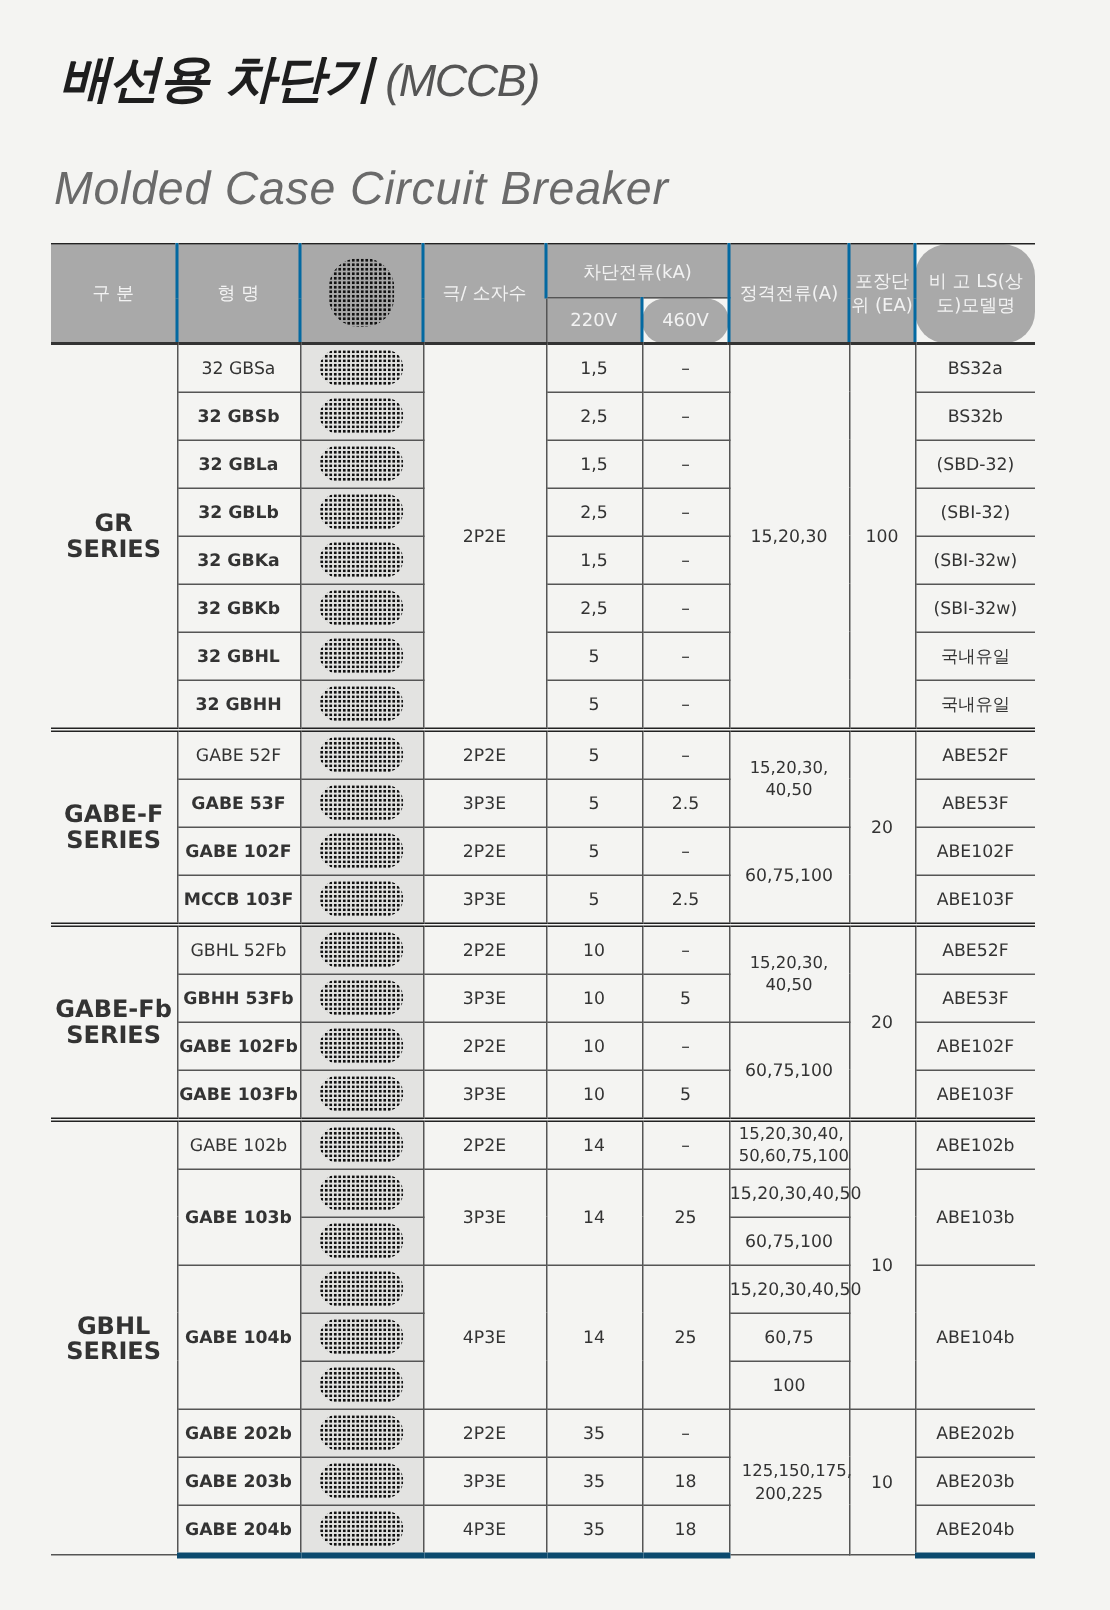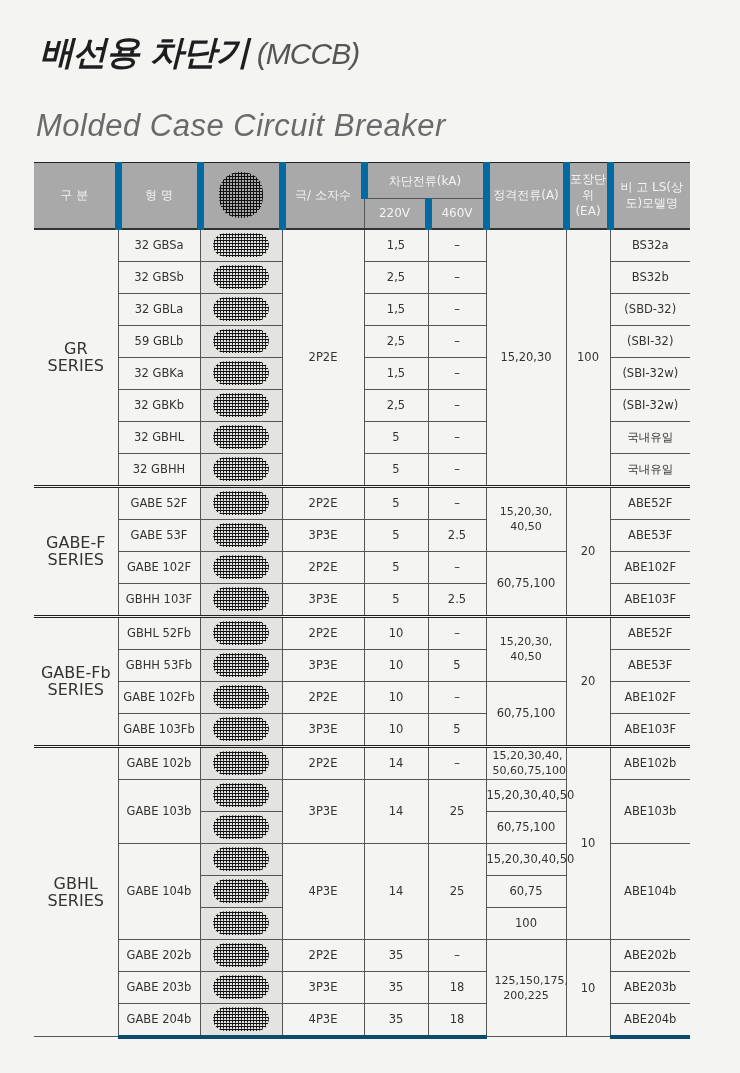--- a/index.html
+++ b/index.html
@@ -6,27 +6,27 @@
   body {
     width:740px; height:1073px; background:#f4f4f2; position:relative; overflow:hidden;
     font-family:"DejaVu Sans", sans-serif; color:#2a2a2a;
   }
   .title-ko { position:absolute; left:40px; top:30px; font-size:34px; font-weight:bold; font-style:italic; color:#1e1e1e; letter-spacing:-1px; }
   .title-ko .abbr { font-weight:normal; font-size:30px; color:#555; margin-left:8px; font-family:"Liberation Sans", sans-serif; }
   .title-en { position:absolute; left:36px; top:80px; font-size:31px; font-style:italic; color:#6a6a6a; font-family:"Liberation Sans", sans-serif; letter-spacing:0.5px;margin-top:28px; }
 
   table { position:absolute; left:34px; top:162px; width:656px; border-collapse:collapse; table-layout:fixed; font-size:11.5px; }
   col.c0{width:84px} col.c1{width:82px} col.c2{width:82px} col.c3{width:82px} col.c4{width:64px} col.c5{width:58px} col.c6{width:80px} col.c7{width:44px} col.c8{width:80px}
-  th { background:#a9a9a9; color:#f3f3f3; font-weight:normal; font-size:12px; border-left:7px solid #0369a1; border-right:1px solid #555; padding:0; text-align:center; line-height:16px; }
+  th { background:#a9a9a9; color:#f3f3f3; font-weight:normal; font-size:12px; border-left:2px solid #0369a1; border-right:1px solid #555; padding:0; text-align:center; line-height:16px; }
   thead tr:first-child th { border-top:1px solid #222; }
   thead tr:last-child th, thead tr th[rowspan] { border-bottom:2px solid #333; }
   th:first-child { border-left:none; }
-  th:last-child { border-right:none; }
+  th:last-child { border-right:none;border-radius:21px; }
   td { border:1px solid #555; text-align:center; padding:0; height:31px; color:#333; }
-  td:first-child { border-left:none; }
+  td:first-child { border-left:none;font-weight:bold; }
   td:last-child { border-right:none; }
   td.series { color:#333; font-size:16px; line-height:17px; }
   td.img { background:#e3e3e1; }
   tbody.grp { border-top:2px double #222; }
   tbody.grp tr:first-child td { border-top:3px double #222; }
   tbody.last tr:last-child td { border-bottom:4px solid #0c4a6e; }
   .blob { display:inline-block; width:56px; height:24px; border-radius:12px; background:
       repeating-linear-gradient(0deg,#111 0 2px,#555 2px 3px),#111; vertical-align:middle;
       -webkit-mask: radial-gradient(circle, #000 55%, transparent 56%) 0 0/3px 3px;
       mask: radial-gradient(circle, #000 55%, transparent 56%) 0 0/3px 3px; }
@@ -90,21 +90,21 @@
         <td>BS32b</td>
       </tr>
     <tr>
         <td>32 GBLa</td>
         <td class="img"><span class="blob"></span></td>
         <td>1,5</td>
         <td>–</td>
         <td>(SBD-32)</td>
       </tr>
     <tr>
-        <td>59 GBLb</td>
+        <td>32 GBLb</td>
         <td class="img"><span class="blob"></span></td>
         <td>2,5</td>
         <td>–</td>
         <td>(SBI-32)</td>
       </tr>
     <tr>
         <td>32 GBKa</td>
         <td class="img"><span class="blob"></span></td>
         <td>1,5</td>
         <td>–</td>
@@ -156,21 +156,21 @@
     <tr>
         <td>GABE 102F</td>
         <td class="img"><span class="blob"></span></td>
         <td>2P2E</td>
         <td>5</td>
         <td>–</td>
         <td rowspan="2">60,75,100</td>
         <td>ABE102F</td>
       </tr>
     <tr>
-        <td>GBHH 103F</td>
+        <td>MCCB 103F</td>
         <td class="img"><span class="blob"></span></td>
         <td>3P3E</td>
         <td>5</td>
         <td>2.5</td>
         <td>ABE103F</td>
       </tr>
   </tbody>
 
   <tbody class="grp">
     <tr>

